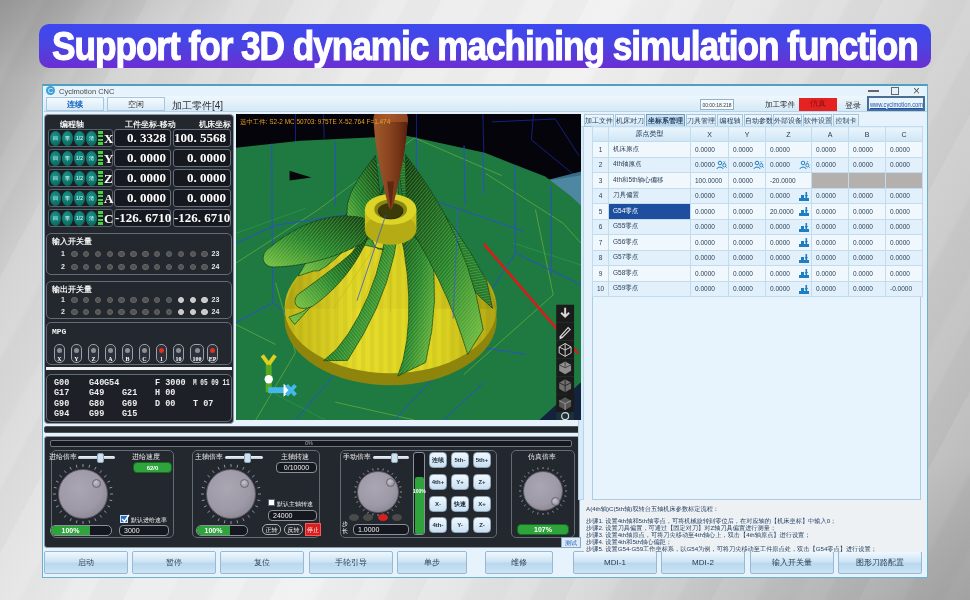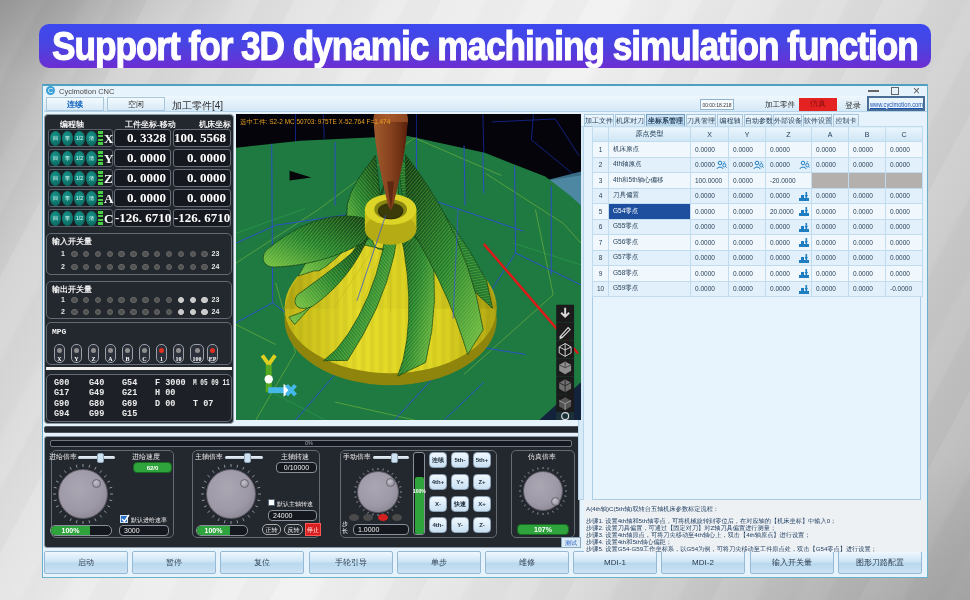--- a/index.html
+++ b/index.html
@@ -280,21 +280,21 @@
     <b>100</b>
   </div>
 <div class="mpgb on" style="left:207.0px;top:344px;width:11px;">
     <i></i>
     <b>EP</b>
   </div>
 <div class="abs" style="left:46px;top:367px;width:186px;height:2.5px;background:#f0f0f0;"></div>
 <div class="sect" style="left:46px;top:374px;width:186px;height:48px;background:#1d2127;"></div>
 <div class="gtx" style="left:54px;top:378px;">G00</div>
 <div class="gtx" style="left:89px;top:378px;">G40</div>
-<div class="gtx" style="left:122px;top:378px;">G54</div>
+<div class="gtx" style="left:104px;top:378px;">G54</div>
 <div class="gtx" style="left:155px;top:378px;">F 3000</div>
 <div class="gtx" style="left:193px;top:378px;transform:scaleX(0.72);transform-origin:0 0;">M 05 09 11</div>
 <div class="gtx" style="left:54px;top:388px;">G17</div>
 <div class="gtx" style="left:89px;top:388px;">G49</div>
 <div class="gtx" style="left:122px;top:388px;">G21</div>
 <div class="gtx" style="left:155px;top:388px;">H 00</div>
 <div class="gtx" style="left:54px;top:399px;">G90</div>
 <div class="gtx" style="left:89px;top:399px;">G80</div>
 <div class="gtx" style="left:122px;top:399px;">G69</div>
 <div class="gtx" style="left:155px;top:399px;">D 00</div>
@@ -498,22 +498,22 @@
   </svg>
 <div class="knob" style="left:523px;top:471px;width:40px;height:40px;">
     <i style="left:27px;top:25px;"></i>
   </div>
 <div class="gpill" style="left:517px;top:524px;width:52px;height:11px;line-height:10px;">107%</div>
 <div class="abs" style="left:561px;top:537px;width:20px;height:11px;background:#dceaf6;border:1px solid #8ab;font-size:6px;color:#1a5ac0;text-align:center;line-height:10px;">测试</div>
 <div class="bigb" style="left:44px;width:84px;">启动</div>
 <div class="bigb" style="left:132px;width:84px;">暂停</div>
 <div class="bigb" style="left:220px;width:84px;">复位</div>
 <div class="bigb" style="left:309px;width:84px;">手轮引导</div>
-<div class="bigb" style="left:397px;width:84px;">单步</div>
-<div class="bigb" style="left:485px;width:84px;">维修</div>
+<div class="bigb" style="left:397px;width:70px;">单步</div>
+<div class="bigb" style="left:485px;width:68px;">维修</div>
 <div class="bigb" style="left:573px;width:84px;">MDI-1</div>
 <div class="bigb" style="left:661px;width:84px;">MDI-2</div>
 <div class="bigb" style="left:750px;width:84px;">输入开关量</div>
 <div class="bigb" style="left:838px;width:84px;">图形刀路配置</div>
 <div class="tab" style="left:584px;width:30px;">加工文件</div>
 <div class="tab" style="left:615px;width:30px;">机床对刀</div>
 <div class="tab sel" style="left:646px;width:39px;">坐标系管理</div>
 <div class="tab" style="left:686px;width:30px;">刀具管理</div>
 <div class="tab" style="left:717px;width:26px;">编程轴</div>
 <div class="tab" style="left:744px;width:28px;">自动参数</div>

